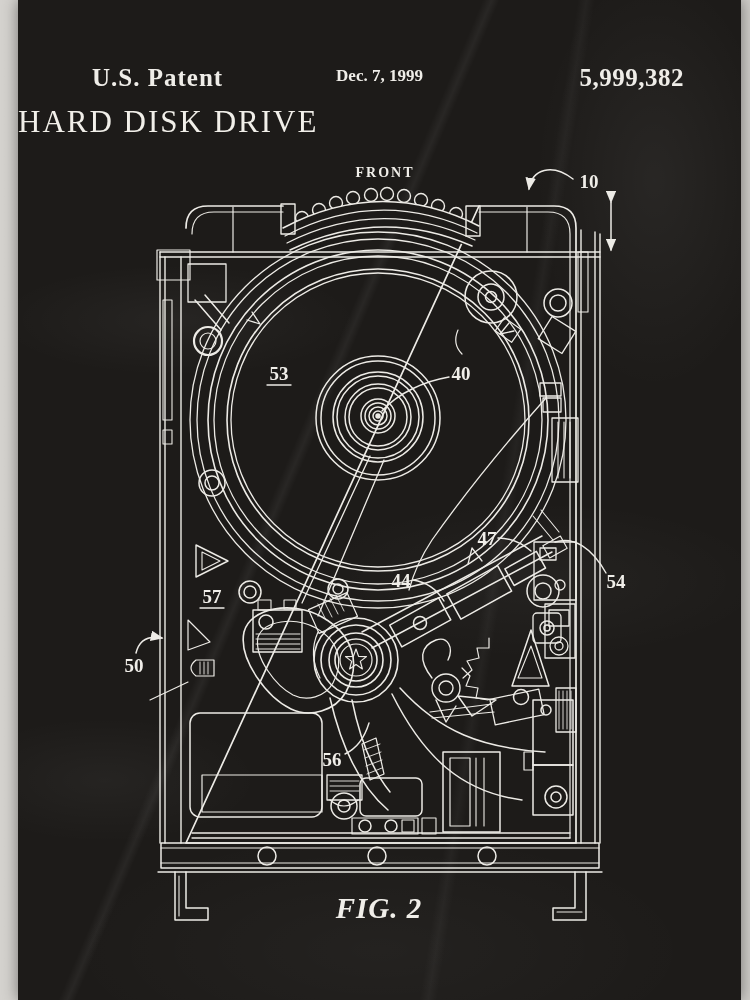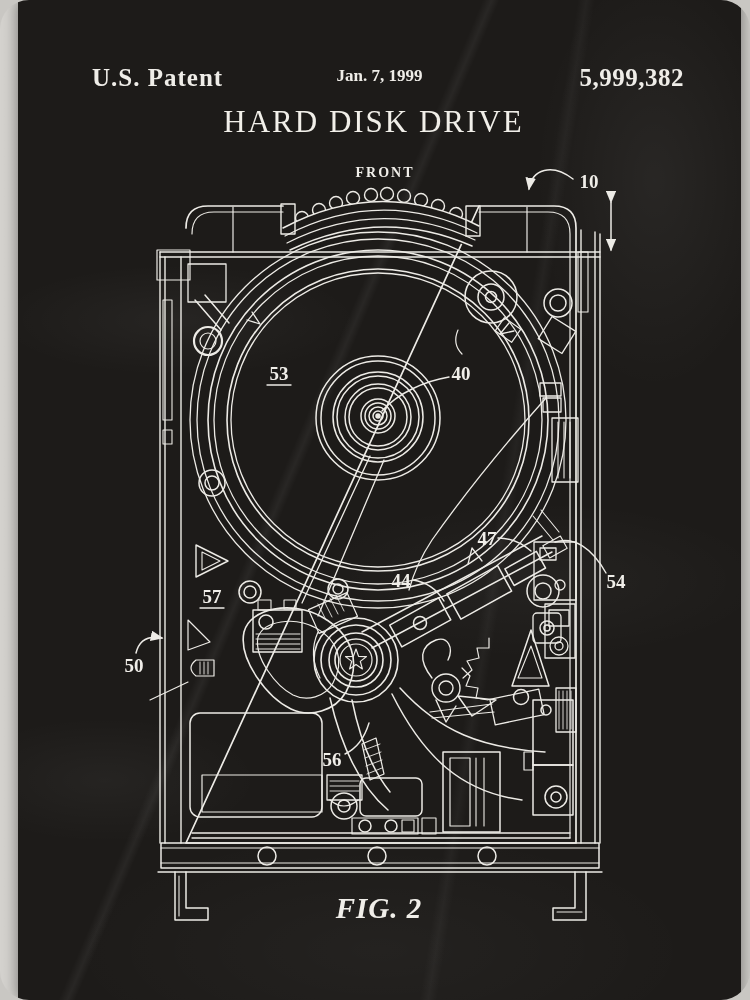--- a/index.html
+++ b/index.html
@@ -1,48 +1,48 @@
 <!DOCTYPE html>
 <html><head>
 <meta charset="utf-8">
 <style>
   html,body{margin:0;padding:0;background:#c9c7c3;font-family:"Liberation Serif",serif;}
-  .stage{position:relative;width:750px;height:1000px;overflow:hidden;background:linear-gradient(90deg,#d4d2ce 0,#cfcdc9 100%);border-radius:29px;}
+  .stage{position:relative;width:750px;height:1000px;overflow:hidden;background:linear-gradient(90deg,#d4d2ce 0,#cfcdc9 100%);}
   .poster{
     position:absolute;left:18px;top:0;width:723px;height:1000px;
     background:
       radial-gradient(ellipse 260px 80px at 22% 32%, rgba(255,255,255,0.045), transparent 70%),
       radial-gradient(ellipse 320px 110px at 72% 58%, rgba(255,255,255,0.035), transparent 72%),
       radial-gradient(ellipse 170px 300px at 88% 18%, rgba(255,255,255,0.05), transparent 70%),
       radial-gradient(ellipse 220px 90px at 12% 78%, rgba(255,255,255,0.04), transparent 70%),
       radial-gradient(ellipse 420px 160px at 50% 95%, rgba(255,255,255,0.03), transparent 75%),
       linear-gradient(113deg, transparent 40.5%, rgba(255,255,255,0.05) 41.3%, transparent 42%),
       linear-gradient(99deg, transparent 63.5%, rgba(255,255,255,0.035) 64.5%, transparent 65.5%),
       linear-gradient(0deg,#1d1b19,#1d1b19);
     box-shadow:0 0 14px rgba(0,0,0,0.45);
   }
   .hdr{position:absolute;color:#efede8;white-space:nowrap;}
   .hdr-left{left:74px;top:64px;font-size:25px;font-weight:bold;letter-spacing:1px;}
   .hdr-date{left:0;top:66px;width:723px;text-align:center;font-size:17px;font-weight:bold;}
   .hdr-right{right:57px;top:64px;font-size:25px;font-weight:bold;letter-spacing:0.5px;margin-left:13px;}
-  .title{position:absolute;left:0;top:104px;width:711px;text-align:center;color:#f1efe9;
+  .title{position:absolute;left:0;top:104px;width:711px;text-align:left;color:#f1efe9;
          font-size:31px;letter-spacing:2px;font-weight:400;}
   svg.drawing{position:absolute;left:-18px;top:0;width:750px;height:1000px;}
   svg.drawing *{vector-effect:non-scaling-stroke;}
   .chalk{stroke:#edebe6;fill:none;stroke-linecap:round;stroke-linejoin:round;}
   text.lbl{fill:#f0eee9;font-family:"Liberation Serif",serif;font-weight:bold;}
 </style>
 </head>
 <body>
 
 <div class="stage">
  <div class="poster">
 
   <div class="hdr hdr-left">U.S. Patent</div>
-  <div class="hdr hdr-date">Jan. 7, 1999</div>
+  <div class="hdr hdr-date">Dec. 7, 1999</div>
   <div class="hdr hdr-right">5,999,382</div>
   <div class="title">HARD DISK DRIVE</div>
 
   <svg class="drawing" viewBox="0 0 750 1000">
     <defs>
       <marker id="ah" markerWidth="9" markerHeight="7" refX="7.5" refY="3.5" orient="auto">
         <path d="M0,0 L8.5,3.5 L0,7 Z" fill="#edebe6"></path>
       </marker>
     </defs>
 

